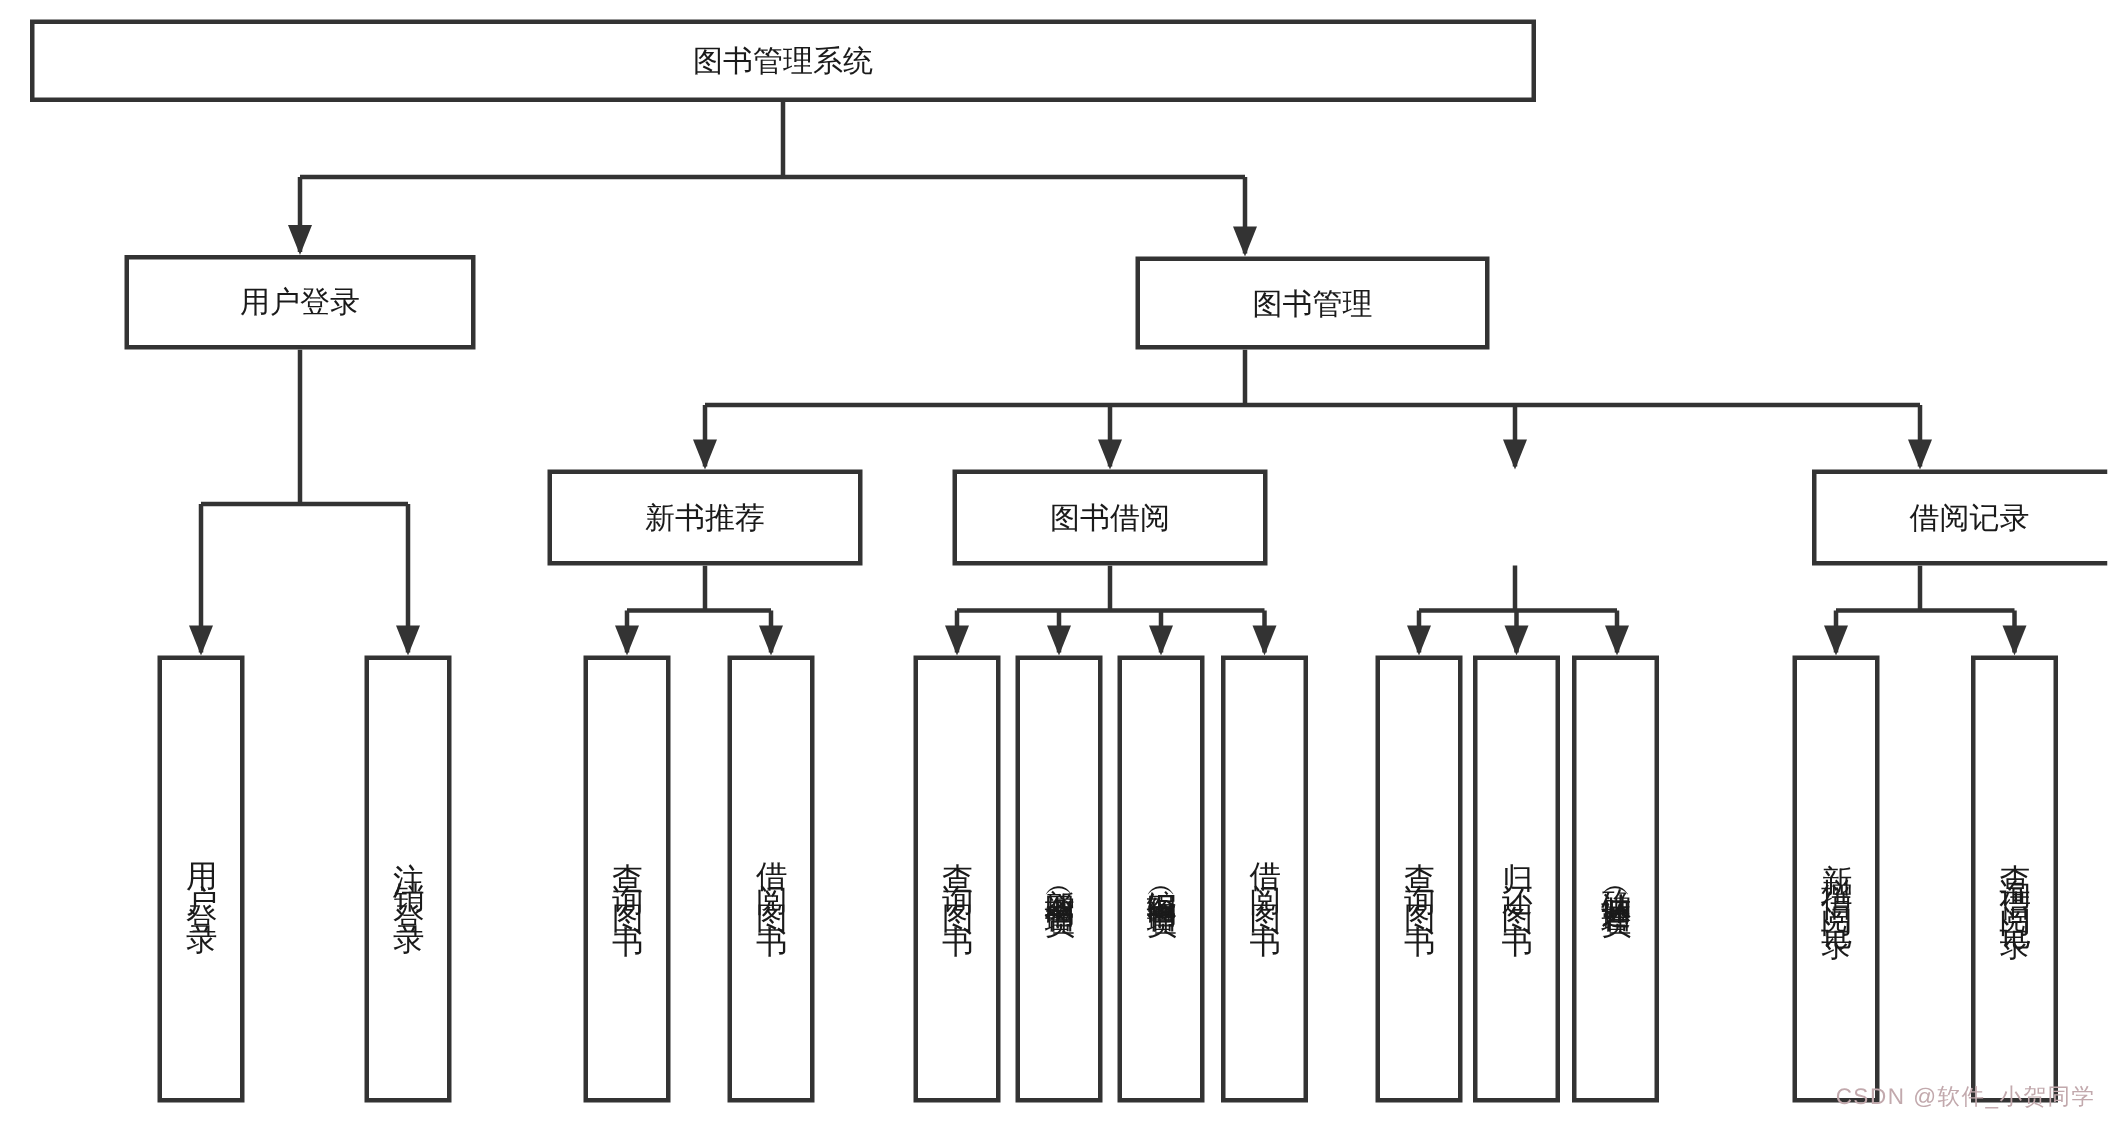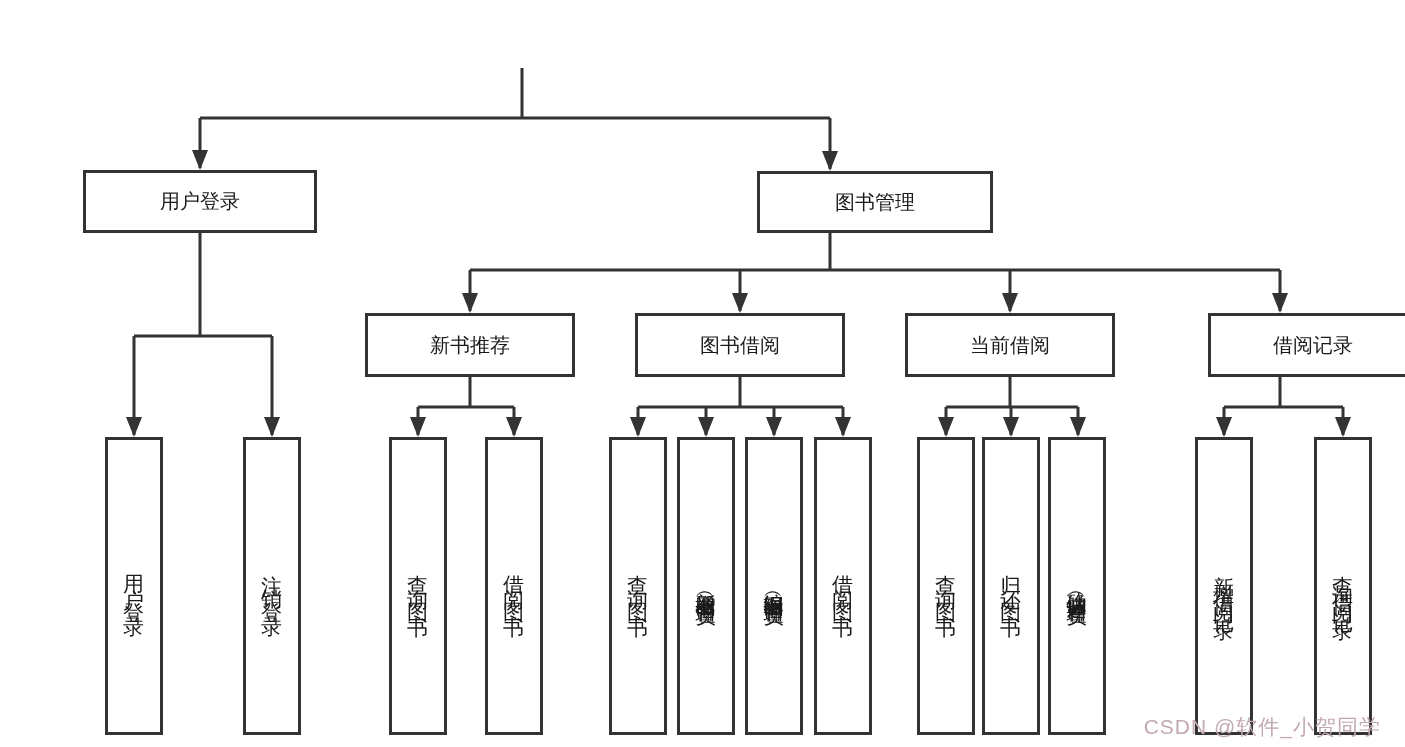--- a/index.html
+++ b/index.html
@@ -36,22 +36,22 @@
     writing-mode:vertical-rl;
     text-orientation:mixed;
     font-size:21px;
     line-height:1;
   }
   .v4{letter-spacing:14px;}
   .v6{letter-spacing:9px;}
   .v9{letter-spacing:2px;font-size:20px;}
   .watermark{
     position:absolute;
-    right:24px;bottom:6px;
-    font-size:21px;
+    right:8px;bottom:6px;
+    font-size:15px;
     letter-spacing:1px;
     z-index:2;
   }
 </style>
 </head>
 <body>
 
 <div class="canvas">
 
   <svg class="connectors" viewBox="0 0 1405 747" xmlns="http://www.w3.org/2000/svg">
@@ -84,36 +84,36 @@
     <polygon class="arrow" points="698,417 714,417 706,437"></polygon>
     <polygon class="arrow" points="766,417 782,417 774,437"></polygon>
     <polygon class="arrow" points="835,417 851,417 843,437"></polygon>
     <polygon class="arrow" points="938,417 954,417 946,437"></polygon>
     <polygon class="arrow" points="1003,417 1019,417 1011,437"></polygon>
     <polygon class="arrow" points="1070,417 1086,417 1078,437"></polygon>
     <polygon class="arrow" points="1216,417 1232,417 1224,437"></polygon>
     <polygon class="arrow" points="1335,417 1351,417 1343,437"></polygon>
   </svg>
 
+  <div class="node root-box" style="left:20px;top:13px;width:1004px;height:55px;">
+    <span>图书管理系统</span>
+  </div>
 
   <div class="node hbox" style="left:83px;top:170px;width:234px;height:63px;">
     <span>用户登录</span>
   </div>
   <div class="node hbox" style="left:712px;top:171px;width:236px;height:62px;margin-left:45px;">
     <span>图书管理</span>
   </div>
 
   <div class="node hbox" style="left:635px;top:313px;width:210px;height:64px;">
     <span>图书借阅</span>
   </div>
   <div class="node hbox" style="left:365px;top:313px;width:210px;height:64px;">
     <span>新书推荐</span>
-  </div>
-  <div class="node hbox" style="left:905px;top:313px;width:210px;height:64px;">
-    <span>当前借阅</span>
   </div>
   <div class="node hbox" style="left:1175px;top:313px;width:210px;height:64px;margin-left:33px;">
     <span>借阅记录</span>
   </div>
 
   <div class="node vbox v4" style="left:105px;top:437px;width:58px;height:298px;">
     <span>用户登录</span>
   </div>
   <div class="node vbox v4" style="left:243px;top:437px;width:58px;height:298px;">
     <span>注销登录</span>

